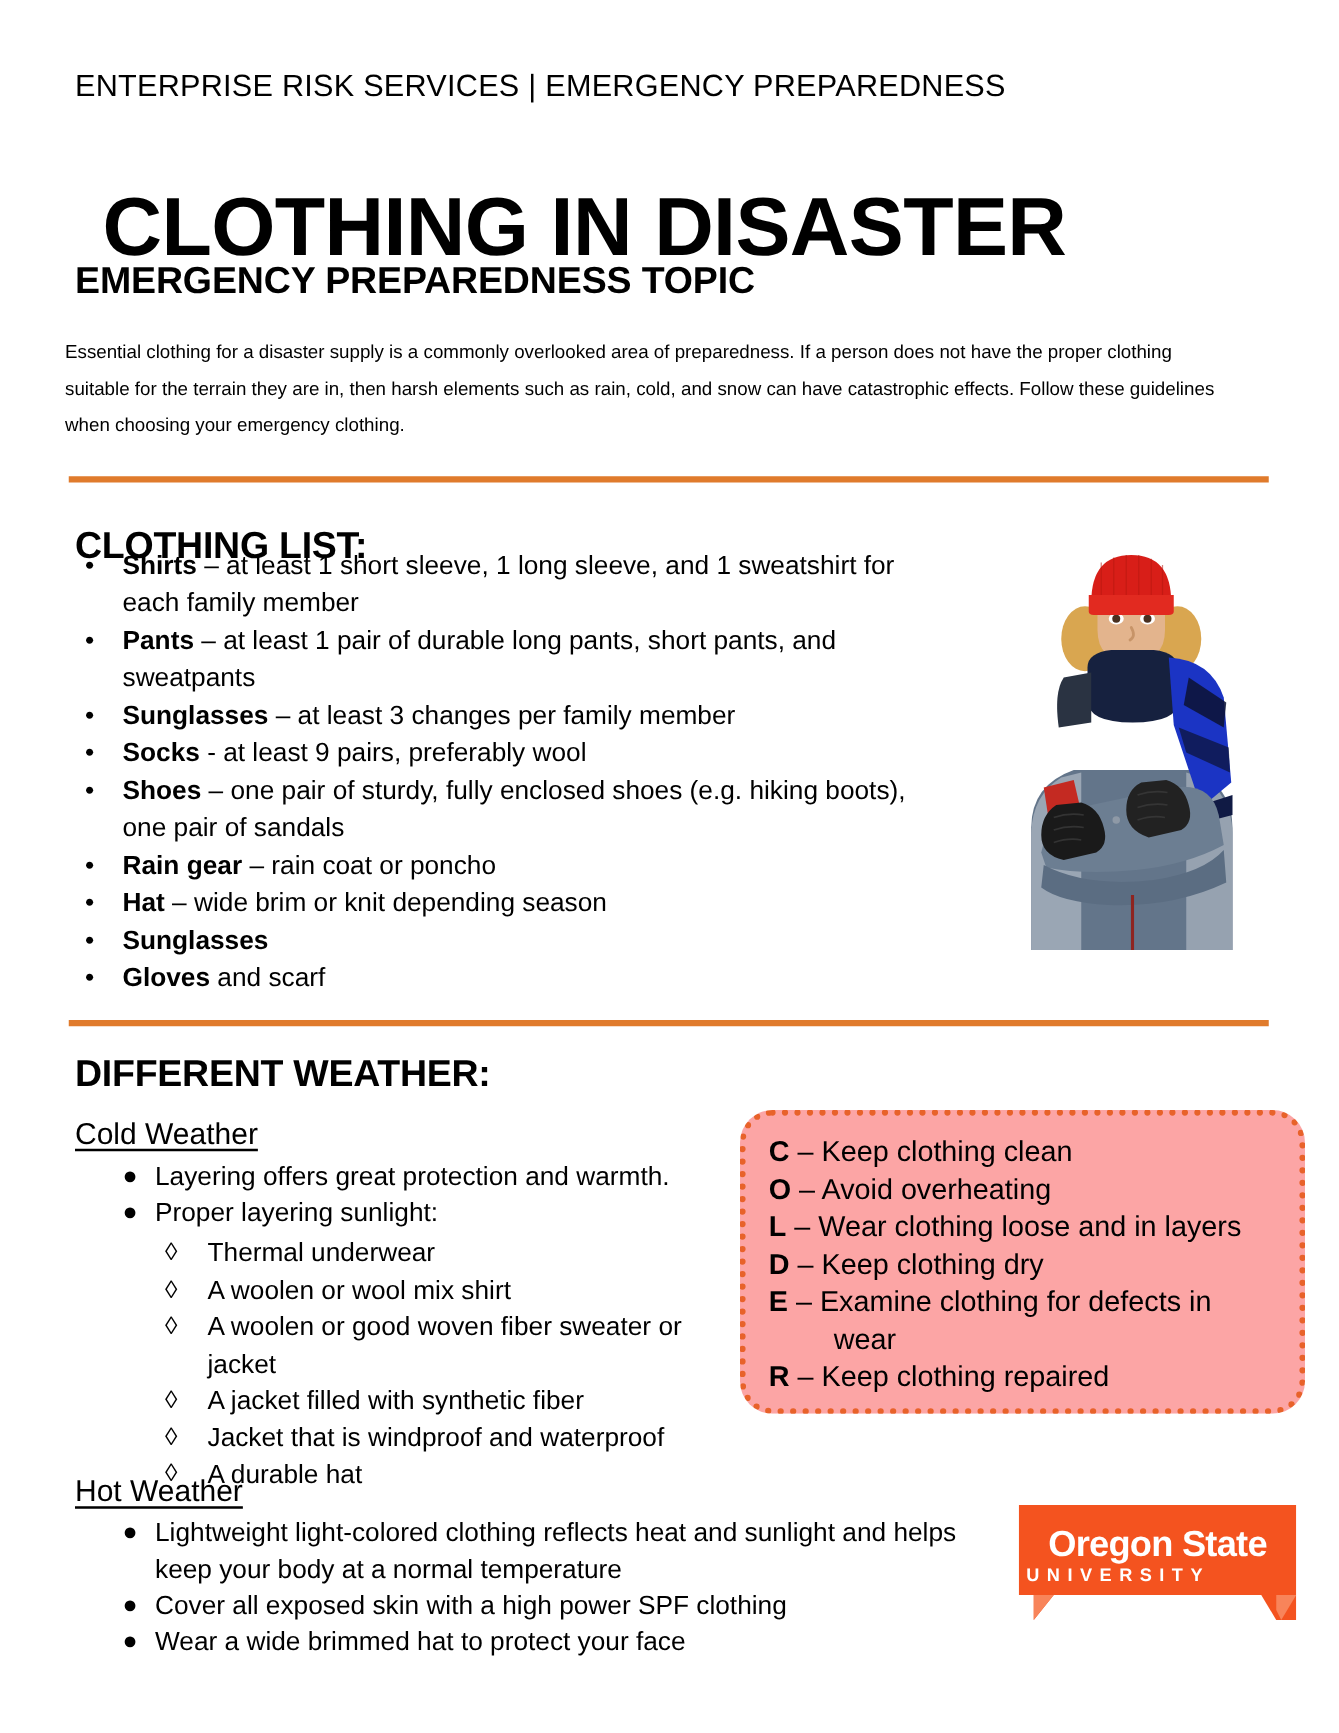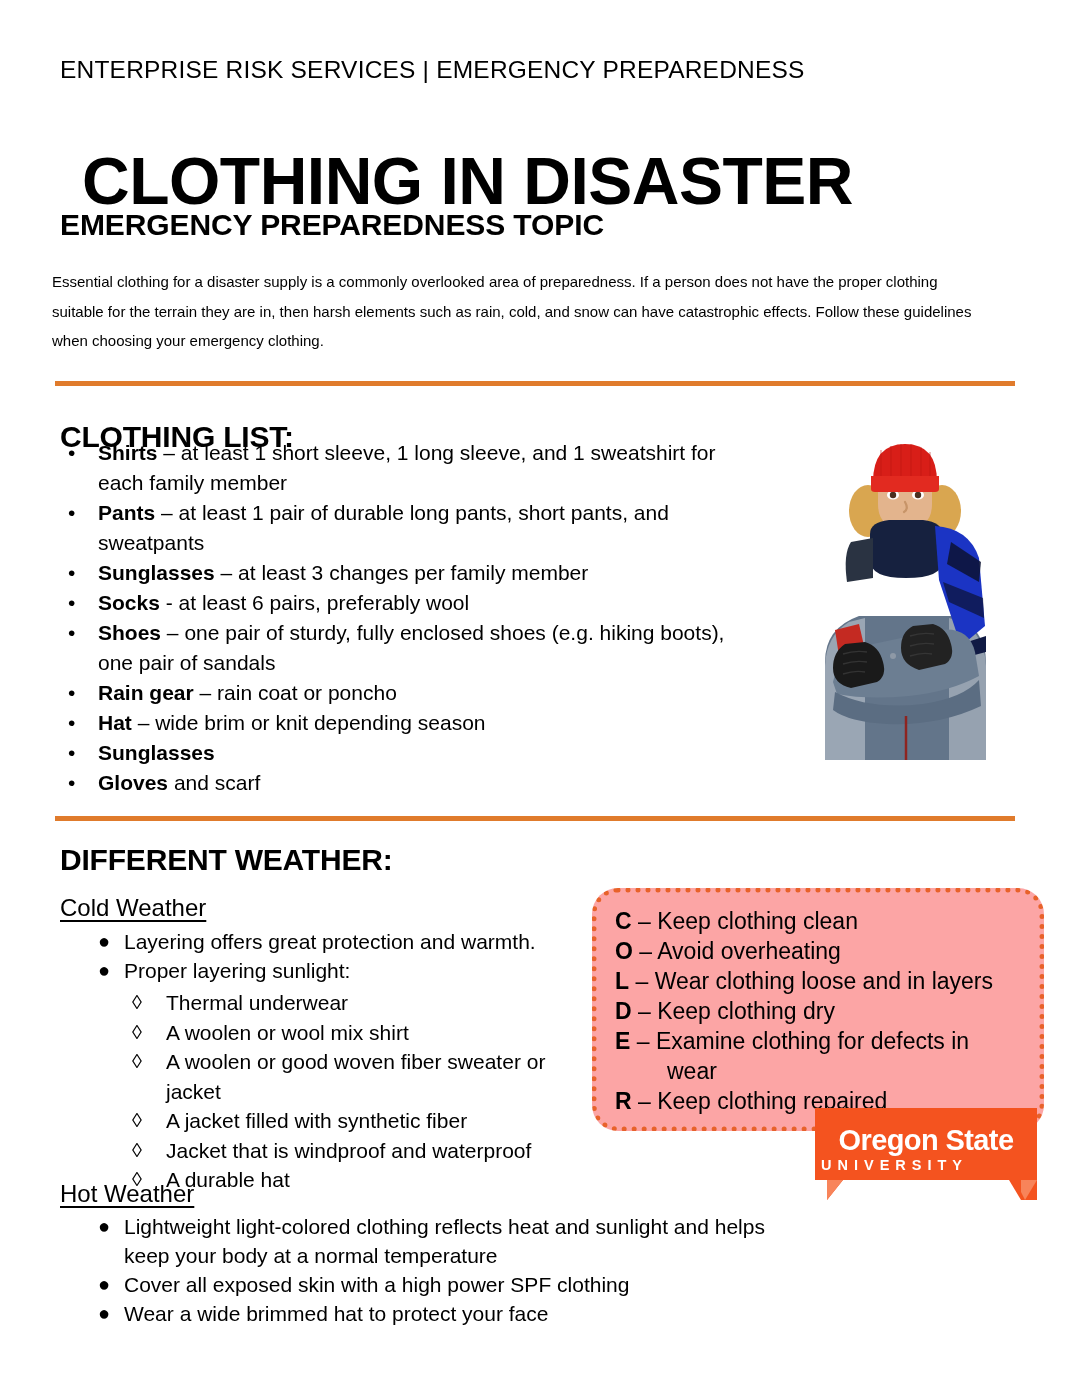--- a/index.html
+++ b/index.html
@@ -201,21 +201,21 @@
     width: 265px;
     height: 330px;
     overflow: hidden;
     background: #ffffff;
   }
 
   
   .osu-logo {
     position: absolute;
     left: 815px;
-    top: 1108px;
+    top: 1204px;
     width: 222px;
     height: 92px;
   }
   .osu-logo .osu-name {
     position: absolute;
     left: 0;
     top: 18px;
     width: 222px;
     text-align: center;
     color: #ffffff;
@@ -250,21 +250,21 @@
   <p class="intro">Essential clothing for a disaster supply is a commonly overlooked area of preparedness. If a person does not have the proper clothing suitable for the terrain they are in, then harsh elements such as rain, cold, and snow can have catastrophic effects. Follow these guidelines when choosing your emergency clothing.</p>
 
   <div class="rule r1"></div>
 
   <div class="section-head clothing">CLOTHING LIST:</div>
 
   <ul class="clothing-list" id="clothing-list">
       <li><span class="bullet">•</span><b>Shirts</b><span> – at least 1 short sleeve, 1 long sleeve, and 1 sweatshirt for each family member</span></li>
       <li><span class="bullet">•</span><b>Pants</b><span> – at least 1 pair of durable long pants, short pants, and sweatpants</span></li>
       <li><span class="bullet">•</span><b>Sunglasses</b><span> – at least 3 changes per family member</span></li>
-      <li><span class="bullet">•</span><b>Socks</b><span> - at least 6 pairs, preferably wool</span></li>
+      <li><span class="bullet">•</span><b>Socks</b><span> - at least 9 pairs, preferably wool</span></li>
       <li><span class="bullet">•</span><b>Shoes</b><span> – one pair of sturdy, fully enclosed shoes (e.g. hiking boots), one pair of sandals</span></li>
       <li><span class="bullet">•</span><b>Rain gear</b><span> – rain coat or poncho</span></li>
       <li><span class="bullet">•</span><b>Hat</b><span> – wide brim or knit depending season</span></li>
       <li><span class="bullet">•</span><b>Sunglasses</b><span></span></li>
       <li><span class="bullet">•</span><b>Gloves</b><span> and scarf</span></li>
     </ul>
 
   <div class="photo">
     <svg viewBox="0 0 265 330" width="265" height="330">
       <rect x="0" y="0" width="265" height="330" fill="#ffffff"></rect>

